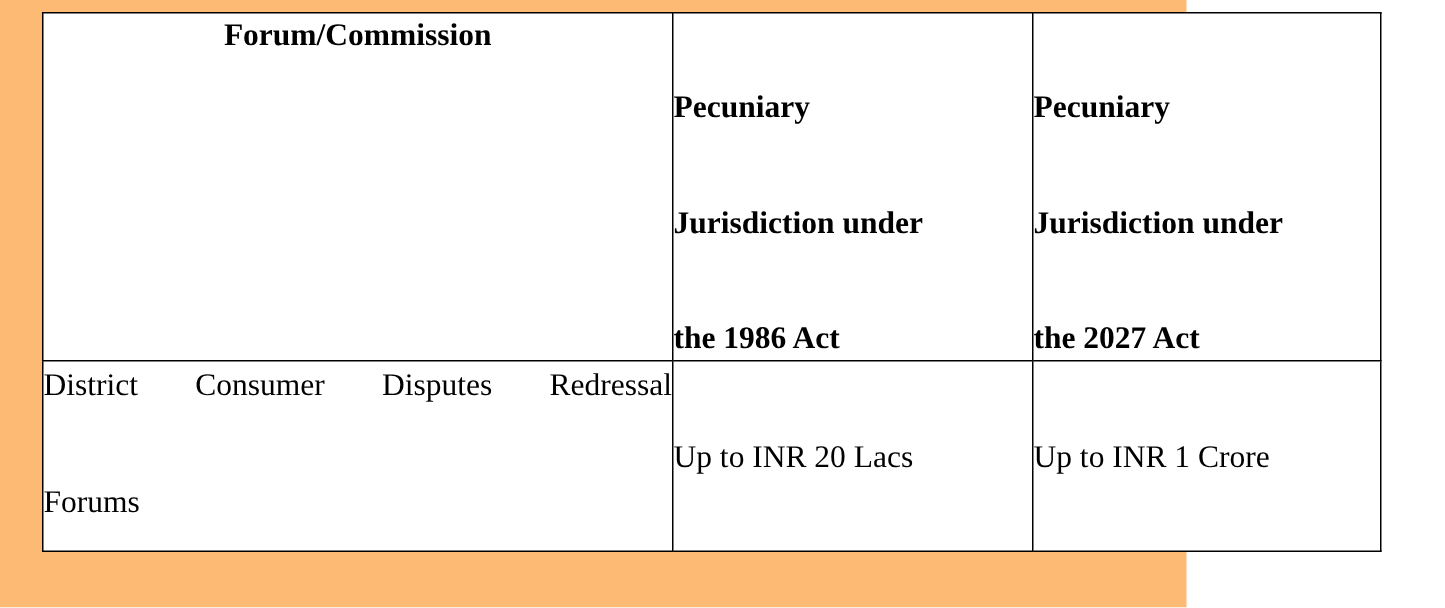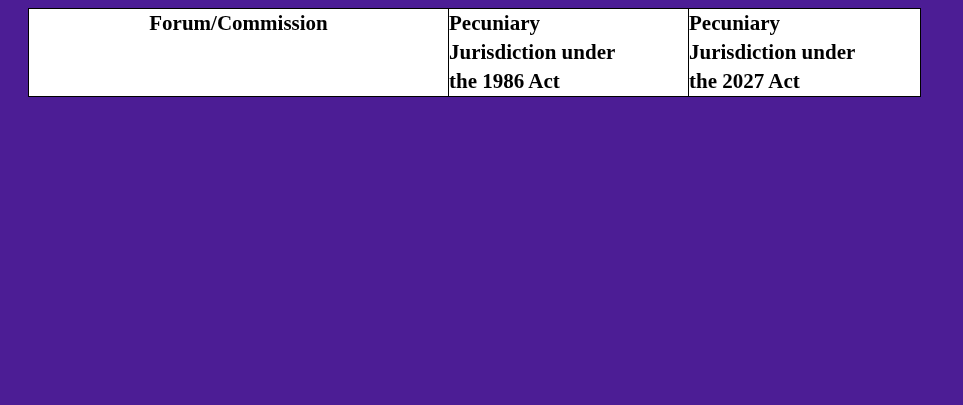--- a/index.html
+++ b/index.html
@@ -9,23 +9,23 @@
   }
   body {
     width: 963px;
     height: 405px;
     font-family: "Liberation Serif", serif;
     color: #000000;
     overflow: hidden;
   }
   .page {
     position: relative;
-    width: 963px;
+    width: 791px;
     height: 405px;
-    background: #4c1d95;
+    background: #fdba74;
   }
   .table-wrap {
     position: absolute;
     left: 28px;
     top: 8px;
     width: 892px;
   }
   table.pecuniary-table {
     border-collapse: collapse;
     table-layout: fixed;
@@ -83,20 +83,21 @@
   .row-3 td { height: 88px; }
 
   .spread {
     display: block;
     text-align: justify;
     text-align-last: justify;
   }
   .nospread {
     display: block;
     text-align: left;
+    margin-top: 48px;
   }
 </style>
 </head>
 <body>
 
 <div class="page">
   <div class="table-wrap">
     <table class="pecuniary-table">
       <colgroup>
         <col class="c-forum">
@@ -114,16 +115,30 @@
             <span class="nospread">the 1986 Act</span>
           </th>
           <th class="hdr">
             <span class="nospread">Pecuniary</span>
             <span class="nospread">Jurisdiction under</span>
             <span class="nospread">the 2027 Act</span>
           </th>
         </tr>
       </thead>
       <tbody>
+        <tr class="row-1">
+          <td class="cell-forum">
+            <span class="spread">District  Consumer  Disputes  Redressal</span>
+            <span class="nospread">Forums</span>
+          </td>
+          <td class="cell-val">
+            <span class="nospread">Up to INR 20 Lacs</span>
+            <span class="nospread"></span>
+          </td>
+          <td class="cell-val">
+            <span class="nospread">Up to INR 1 Crore</span>
+            <span class="nospread"></span>
+          </td>
+        </tr>
       </tbody>
     </table>
   </div>
 </div>
 
 </body></html>

